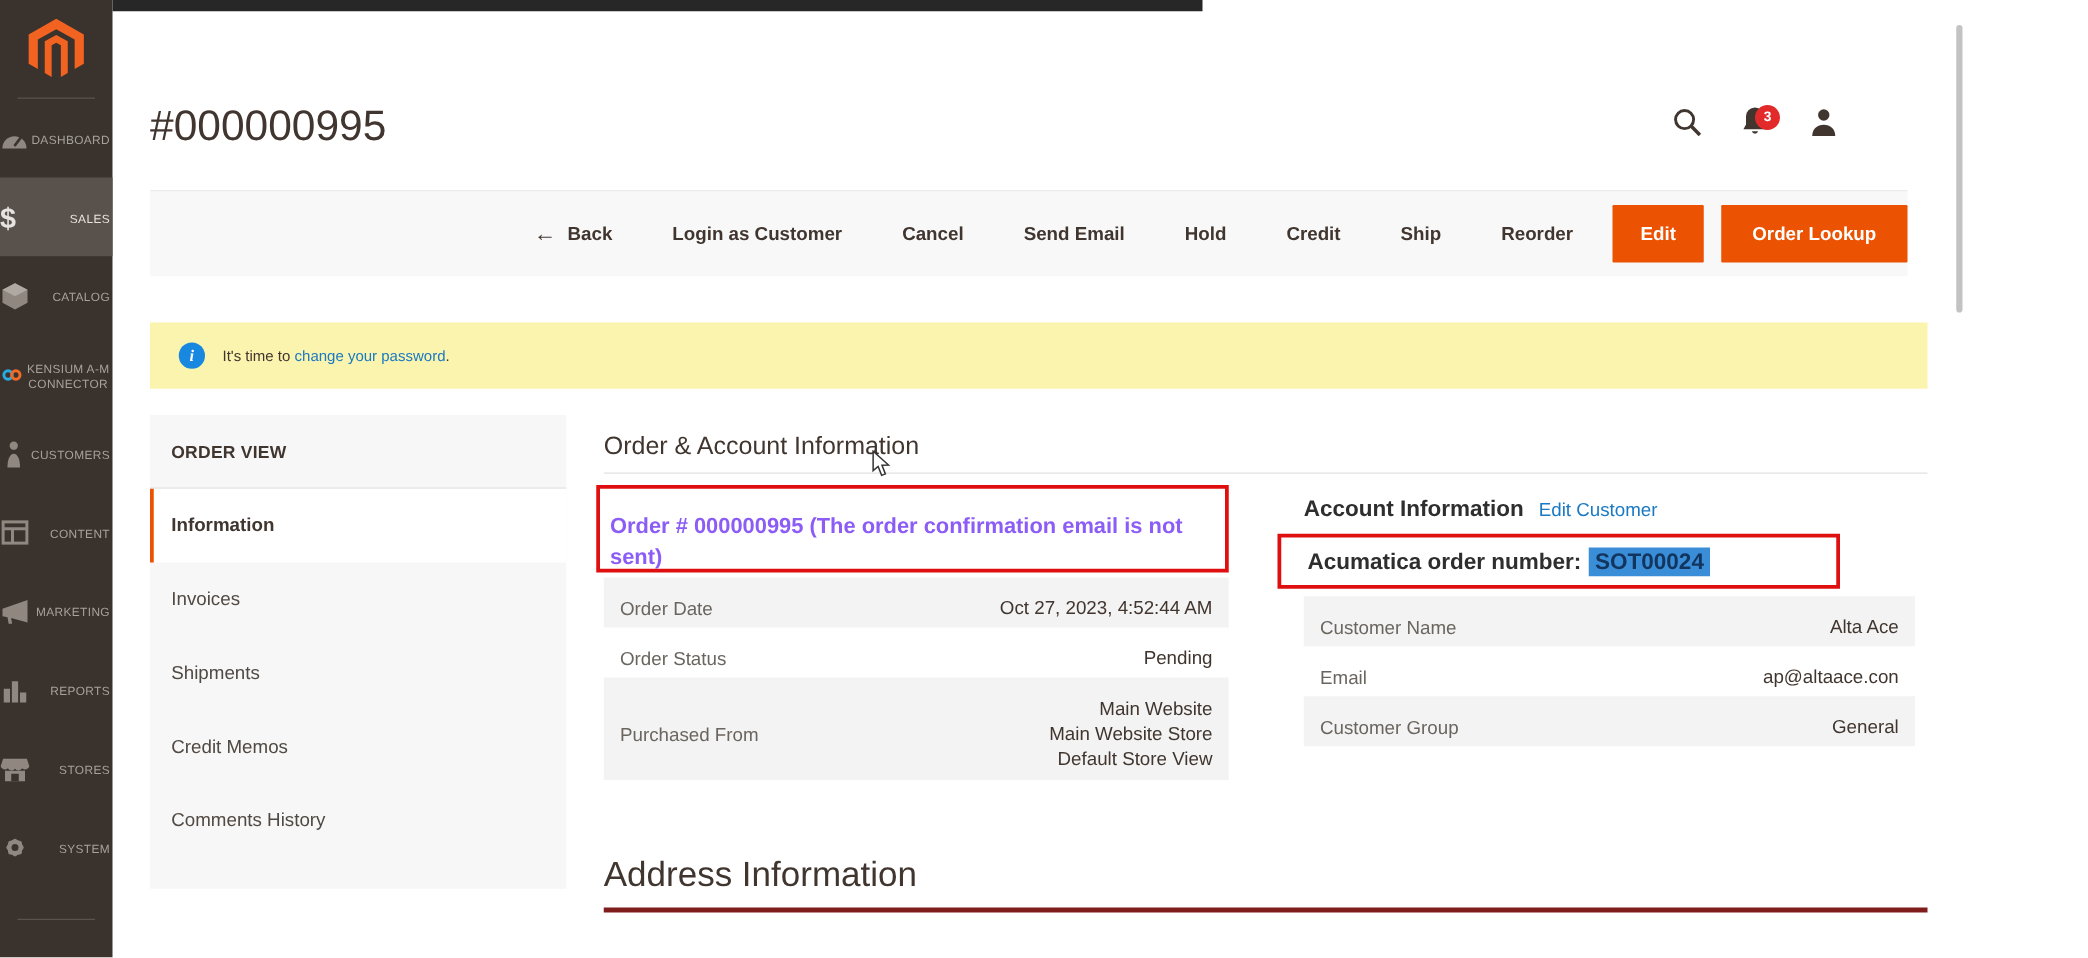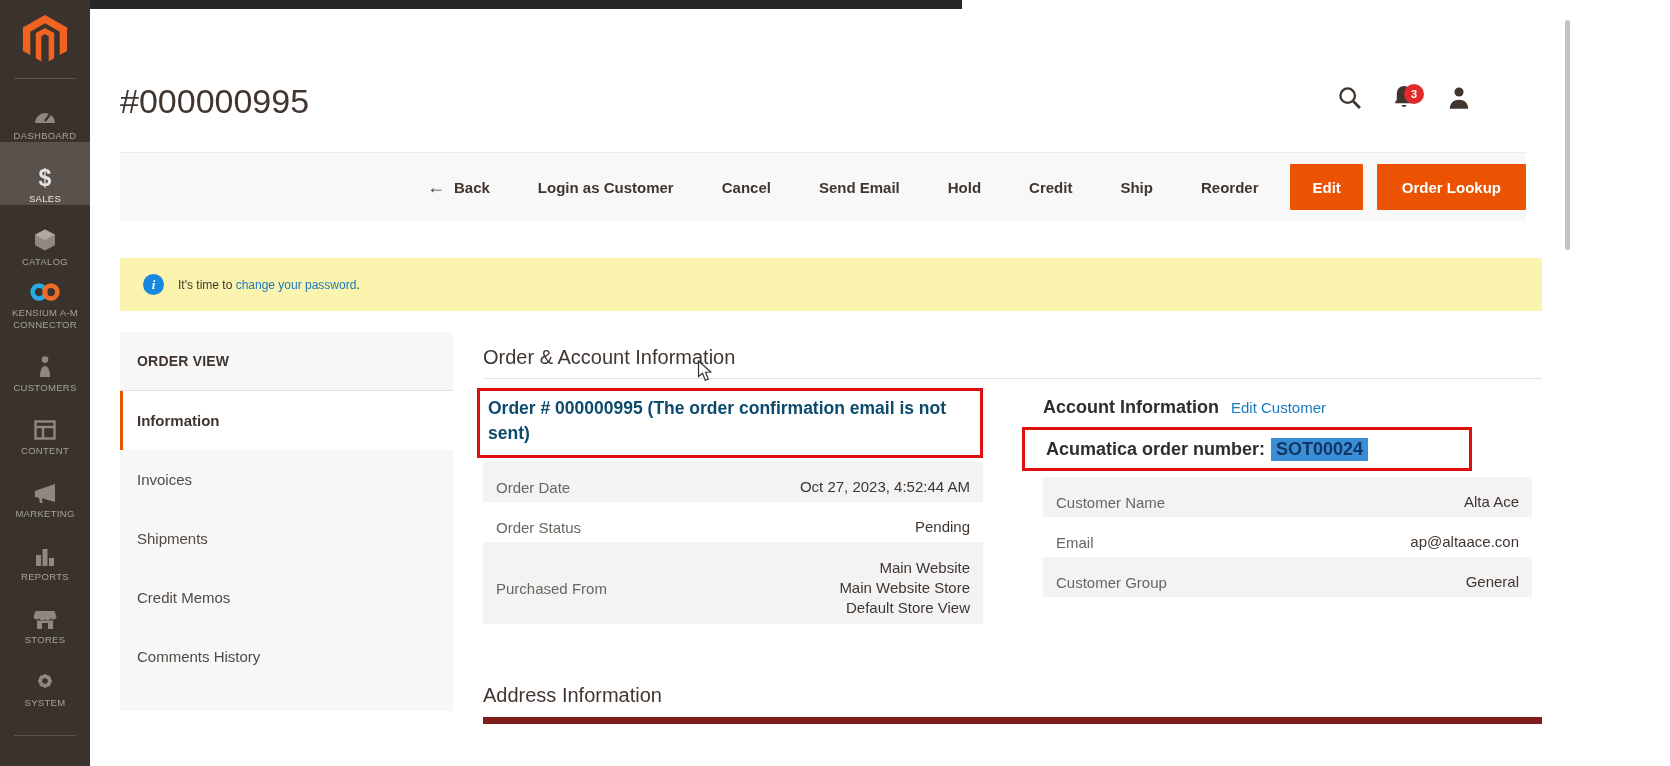--- a/index.html
+++ b/index.html
@@ -4,21 +4,21 @@
 <style>
   * { margin:0; padding:0; box-sizing:border-box; }
   html,body { width:1670px; height:766px; }
   body { font-family:"Liberation Sans", sans-serif; background:#fff; color:#41362f; }
   #page { position:relative; width:1670px; height:766px; overflow:hidden; background:#fff; }
 
   
   .sidebar { position:absolute; left:0; top:0; width:90px; height:766px; background:#3a332d; z-index:5; }
   .logo-wrap { height:78px; display:flex; align-items:center; justify-content:center; }
   .side-divider { height:1px; background:#5a524b; margin:0 14px; }
-  .side-item { height:63px; display:flex; flex-direction:column; align-items:center; justify-content:flex-end; cursor:pointer; color:#8f8780; }
+  .side-item { height:63px; display:flex; flex-direction:row; align-items:center; justify-content:space-between; cursor:pointer; color:#8f8780; }
   .side-item .lbl { font-size:9.5px; letter-spacing:.3px; color:#a6a19c; margin-top:4px; text-align:center; line-height:1.25; padding:0 2px; }
   .side-item.active { background:#59514b; }
   .side-item.active { color:#e7e3e0; }
   .side-item.active .lbl { color:#e7e3e0; }
   .dollar { font-size:23px; font-weight:bold; line-height:22px; }
 
   
   .top-strip { position:absolute; left:90px; top:0; width:872px; height:9px; background:#272727; }
   .page-title { position:absolute; left:120px; top:82px; font-size:34px; font-weight:400; color:#41362f; }
   .hdr-ic { position:absolute; cursor:pointer; }
@@ -41,24 +41,24 @@
   a.link { color:#1979c3; text-decoration:none; cursor:pointer; }
 
   
   .panel { position:absolute; left:120px; top:332px; width:333px; height:379px; background:#f7f7f7; }
   .panel-head { height:59px; display:flex; align-items:center; padding-left:17px; font-size:14px; font-weight:bold; letter-spacing:.2px; color:#41362f; border-bottom:1px solid #e0e0e0; }
   .panel-item { height:59px; display:flex; align-items:center; padding-left:17px; font-size:15px; color:#514943; cursor:pointer; }
   .panel-item.active { background:#fff; border-left:3px solid #eb5202; padding-left:14px; font-weight:bold; color:#41362f; }
 
   
   .section-title { position:absolute; left:483px; top:346px; width:1059px; font-size:20px; font-weight:400; color:#41362f; padding-bottom:9px; border-bottom:1px solid #e2e2e2; }
-  .addr-title { position:absolute; left:483px; top:684px; width:1059px; font-size:20px; font-weight:400; color:#41362f; padding-bottom:10px; border-bottom:7px solid #7f1d1d; }
+  .addr-title { position:absolute; left:483px; top:684px; width:1059px; font-size:28px; font-weight:400; color:#41362f; padding-bottom:10px; border-bottom:4px solid #7f1d1d; }
 
   .red-box { border:3px solid #e00f0f; background:#fff; }
-  .order-box { position:absolute; left:477px; top:388px; width:506px; height:70px; padding:5px 8px; font-size:17.5px; font-weight:bold; color:#0c4a6e; line-height:25px; }
+  .order-box { position:absolute; left:477px; top:388px; width:506px; height:70px; padding:17px 8px; font-size:17.5px; font-weight:bold; color:#8b5cf6; line-height:25px; }
   .acu-box { position:absolute; left:1022px; top:427px; width:450px; height:44px; display:flex; align-items:center; padding-left:21px; font-size:18px; font-weight:bold; color:#2e2e2e; white-space:nowrap; }
   .acu-val { background:#3a8ed8; color:#12355f; margin-left:6px; padding:1px 5px; font-weight:bold; }
 
   .acct-head { position:absolute; left:1043px; top:397px; display:flex; align-items:baseline; gap:12px; }
   .acct-title { font-size:18px; font-weight:bold; color:#2e2e2e; }
   .acct-edit { font-size:15px; }
 
   .kv-table { position:absolute; }
   .kv-row { display:flex; justify-content:space-between; align-items:center; padding:0 13px; }
   .kv-row.gray { background:#f3f3f3; }

